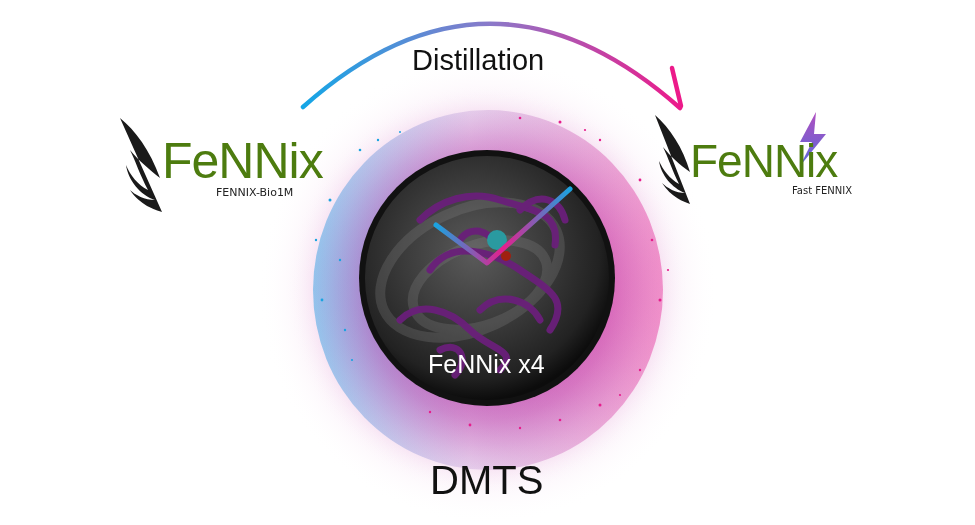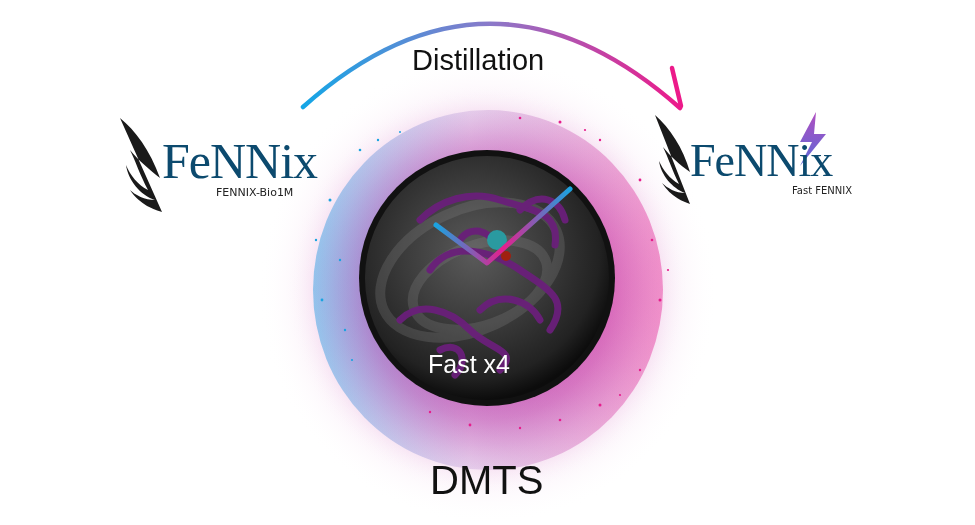--- a/index.html
+++ b/index.html
@@ -1,19 +1,19 @@
 <!DOCTYPE html>
 <html><head>
 <meta charset="utf-8">
 <style>
   html,body{margin:0;padding:0;background:#fff;}
   body{width:975px;height:525px;position:relative;overflow:hidden;font-family:"Liberation Sans",sans-serif;}
   .abs{position:absolute;}
   #glow{left:0;top:0;width:975px;height:525px;}
-  .logo-word{font-family:Liberation Serif, serif;font-size:50px;letter-spacing:-1px;color:#0c4a6e;line-height:1;}
+  .logo-word{font-family:Liberation Sans, sans-serif;font-size:50px;letter-spacing:-1px;color:#4d7c0f;line-height:1;}
   .logo-sub{font-family:"DejaVu Sans",sans-serif;font-size:11px;color:#222;margin-left:32px;}
   .label{color:#111;}
 </style>
 </head>
 <body>
 
 <svg id="glow" class="abs" viewBox="0 0 975 525">
   <defs>
     <linearGradient id="arcGrad" x1="0" x2="1" y1="0" y2="0">
       <stop offset="0" stop-color="#14a6e6"></stop>
@@ -120,15 +120,15 @@
 </svg>
 
 <div class="abs label" style="left:412px;top:44px;font-size:29px;">Distillation</div>
 
 <div class="abs logo-word" style="left:162px;top:136px;">FeNNix</div>
 <div class="abs logo-sub" style="left:184px;top:186px;">FENNIX-Bio1M</div>
 
 <div class="abs logo-word" style="left:690px;top:138px;font-size:46px;">FeNNix</div>
 <div class="abs logo-sub" style="left:760px;top:185px;font-size:10px;">Fast FENNIX</div>
 
-<div class="abs" style="left:428px;top:350px;font-size:25px;color:#fff;">Fast x4</div>
+<div class="abs" style="left:428px;top:350px;font-size:25px;color:#fff;">FeNNix x4</div>
 
 <div class="abs label" style="left:430px;top:458px;font-size:40px;text-align:right;">DMTS</div>
 
 </body></html>

